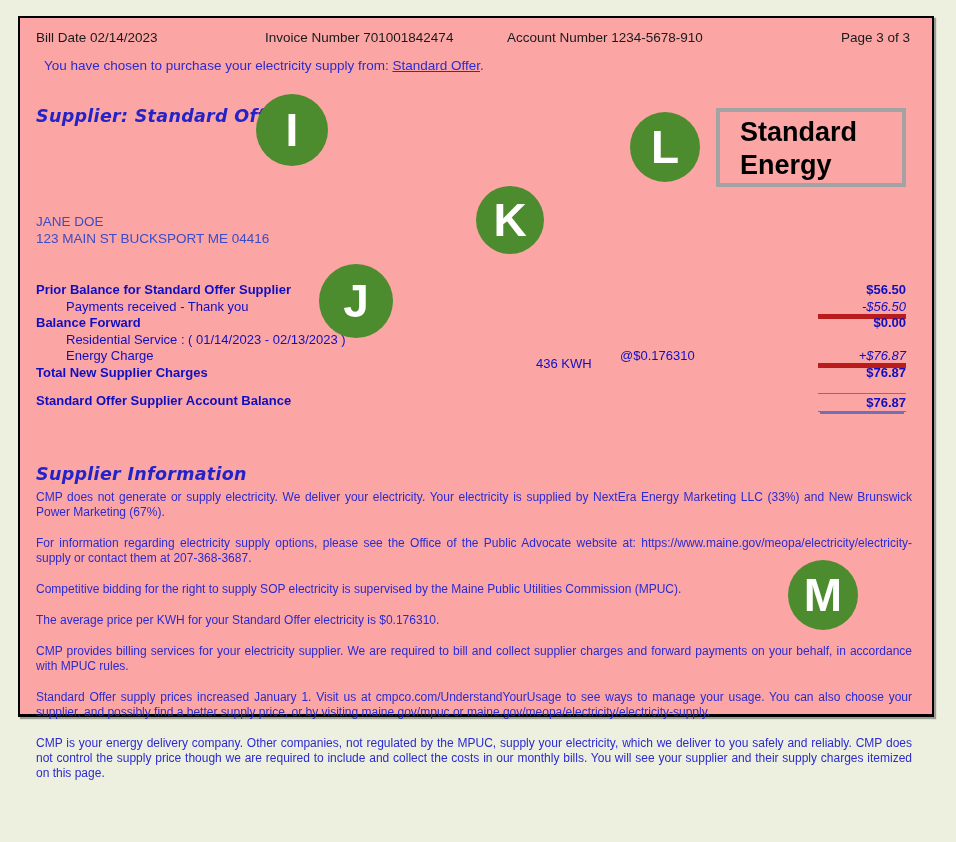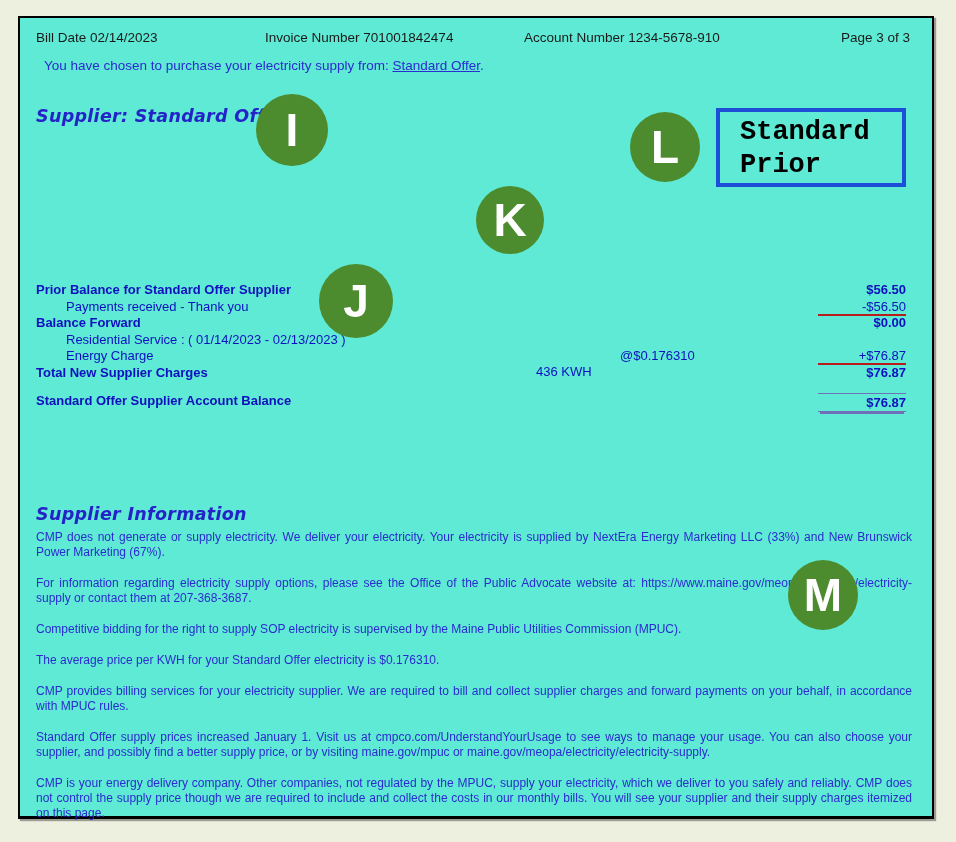--- a/index.html
+++ b/index.html
@@ -5,46 +5,46 @@
   html,body{margin:0;padding:0;}
   body{
     width:956px;height:842px;
     background:#edefdf;
     position:relative;
     font-family:"Liberation Sans", sans-serif;
     overflow:hidden;
   }
   .page{
     position:absolute;left:18px;top:16px;
-    width:916px;height:803px;
-    background:#5eead4;
+    width:916px;height:701px;
+    background:#fca5a5;
     border:2px solid #000;
     border-bottom-width:3px;
     box-shadow:2px 2px 1px rgba(0,0,0,0.35);
     box-sizing:border-box;
     padding-left:24px;
   }
   
   .hdr{position:absolute;top:12px;left:0;right:0;height:18px;color:#1a1a1a;font-size:13.5px;}
   .hdr span{position:absolute;white-space:nowrap;}
-  .hdr .c1{left:16px;} .hdr .c2{left:245px;} .hdr .c3{left:504px;} .hdr .c4{left:821px;}
+  .hdr .c1{left:16px;} .hdr .c2{left:245px;} .hdr .c3{left:487px;} .hdr .c4{left:821px;}
   
   .intro{position:absolute;top:40px;left:24px;right:16px;color:#2b2bd0;font-size:13.5px;line-height:16px;}
   .intro a{color:#2b2bd0;text-decoration:underline;cursor:pointer;}
   
   .sup-heading{
     position:absolute;top:88px;left:16px;
     color:#2323c8;font-size:17.5px;font-weight:bold;font-style:italic;
     font-family:"DejaVu Sans", sans-serif;letter-spacing:0.3px;
   }
   
   .so-box{
     position:absolute;left:696px;top:90px;width:190px;height:79px;
-    border:4px solid #1d4ed8;box-sizing:border-box;
-    font-family:Liberation Mono, monospace;font-weight:600;color:#000;
+    border:4px solid #a3a3a3;box-sizing:border-box;
+    font-family:Liberation Sans, sans-serif;font-weight:600;color:#000;
     font-size:27px;line-height:33px;
     padding:4px 0 0 20px;
   }
   
   .cust{position:absolute;top:195px;left:16px;color:#3c4cc4;font-size:13.5px;line-height:17px;}
   
   .marker{
     position:absolute;width:72px;height:72px;border-radius:50%;
     background:#4c8b2e;color:#fff;
     display:flex;align-items:center;justify-content:center;
@@ -59,32 +59,32 @@
   
   .charges{position:absolute;top:264px;left:16px;width:870px;color:#0f0fc0;font-size:13px;}
   .crow{position:relative;height:16.6px;line-height:16.6px;white-space:nowrap;}
   .crow .lbl{display:inline-block;}
   .crow.b{font-weight:bold;}
   .crow .ind{padding-left:30px;}
   .amt{
     position:absolute;right:0;top:0;
     display:inline-block;width:88px;text-align:right;height:15px;line-height:15px;
   }
-  .amt.u{border-bottom:2px solid #b91c1c;}
-  .usage{position:absolute;left:500px;top:16px;}
+  .amt.u{border-bottom:5px solid #b91c1c;font-style:italic;}
+  .usage{position:absolute;left:500px;top:8px;}
   .rate{position:absolute;left:584px;top:0;}
   .crow.final{margin-top:11px;}
   .crow.final .amt{
     border-top:1px solid #7070b8;
     border-bottom:1px solid #7070b8;
     box-shadow:0 4px 0 -2px #7070b8;
     height:17px;line-height:17px;
   }
   
-  .sup-info{position:absolute;top:446px;left:16px;width:876px;color:#2b2bd0;margin-top:40px;}
+  .sup-info{position:absolute;top:446px;left:16px;width:876px;color:#2b2bd0;}
   .si-heading{
     color:#2323c8;font-size:17.5px;font-weight:bold;font-style:italic;
     font-family:"DejaVu Sans", sans-serif;letter-spacing:0.3px;
     margin:0 0 6px 0;
   }
   .sup-info p{
     margin:0 0 16px 0;
     font-size:12px;line-height:15px;
     text-align:justify;
   }
@@ -102,23 +102,27 @@
   </div>
 
   <div class="intro">
     <div><span>You have chosen to purchase your electricity supply from: </span><a>Standard Offer</a><span>.</span></div>
   </div>
 
   <div class="sup-heading">Supplier: Standard Offer</div>
 
   <div class="so-box">
     <div>Standard</div>
-    <div>Prior</div>
+    <div>Energy</div>
   </div>
 
+  <div class="cust">
+    <div>JANE DOE</div>
+    <div>123 MAIN ST BUCKSPORT ME 04416</div>
+  </div>
 
   <div class="charges">
     <div class="crow b">
       <span class="lbl">Prior Balance for Standard Offer Supplier</span>
       <span class="amt">$56.50</span>
     </div>
     <div class="crow">
       <span class="lbl ind">Payments received  - Thank you</span>
       <span class="amt u">-$56.50</span>
     </div>

